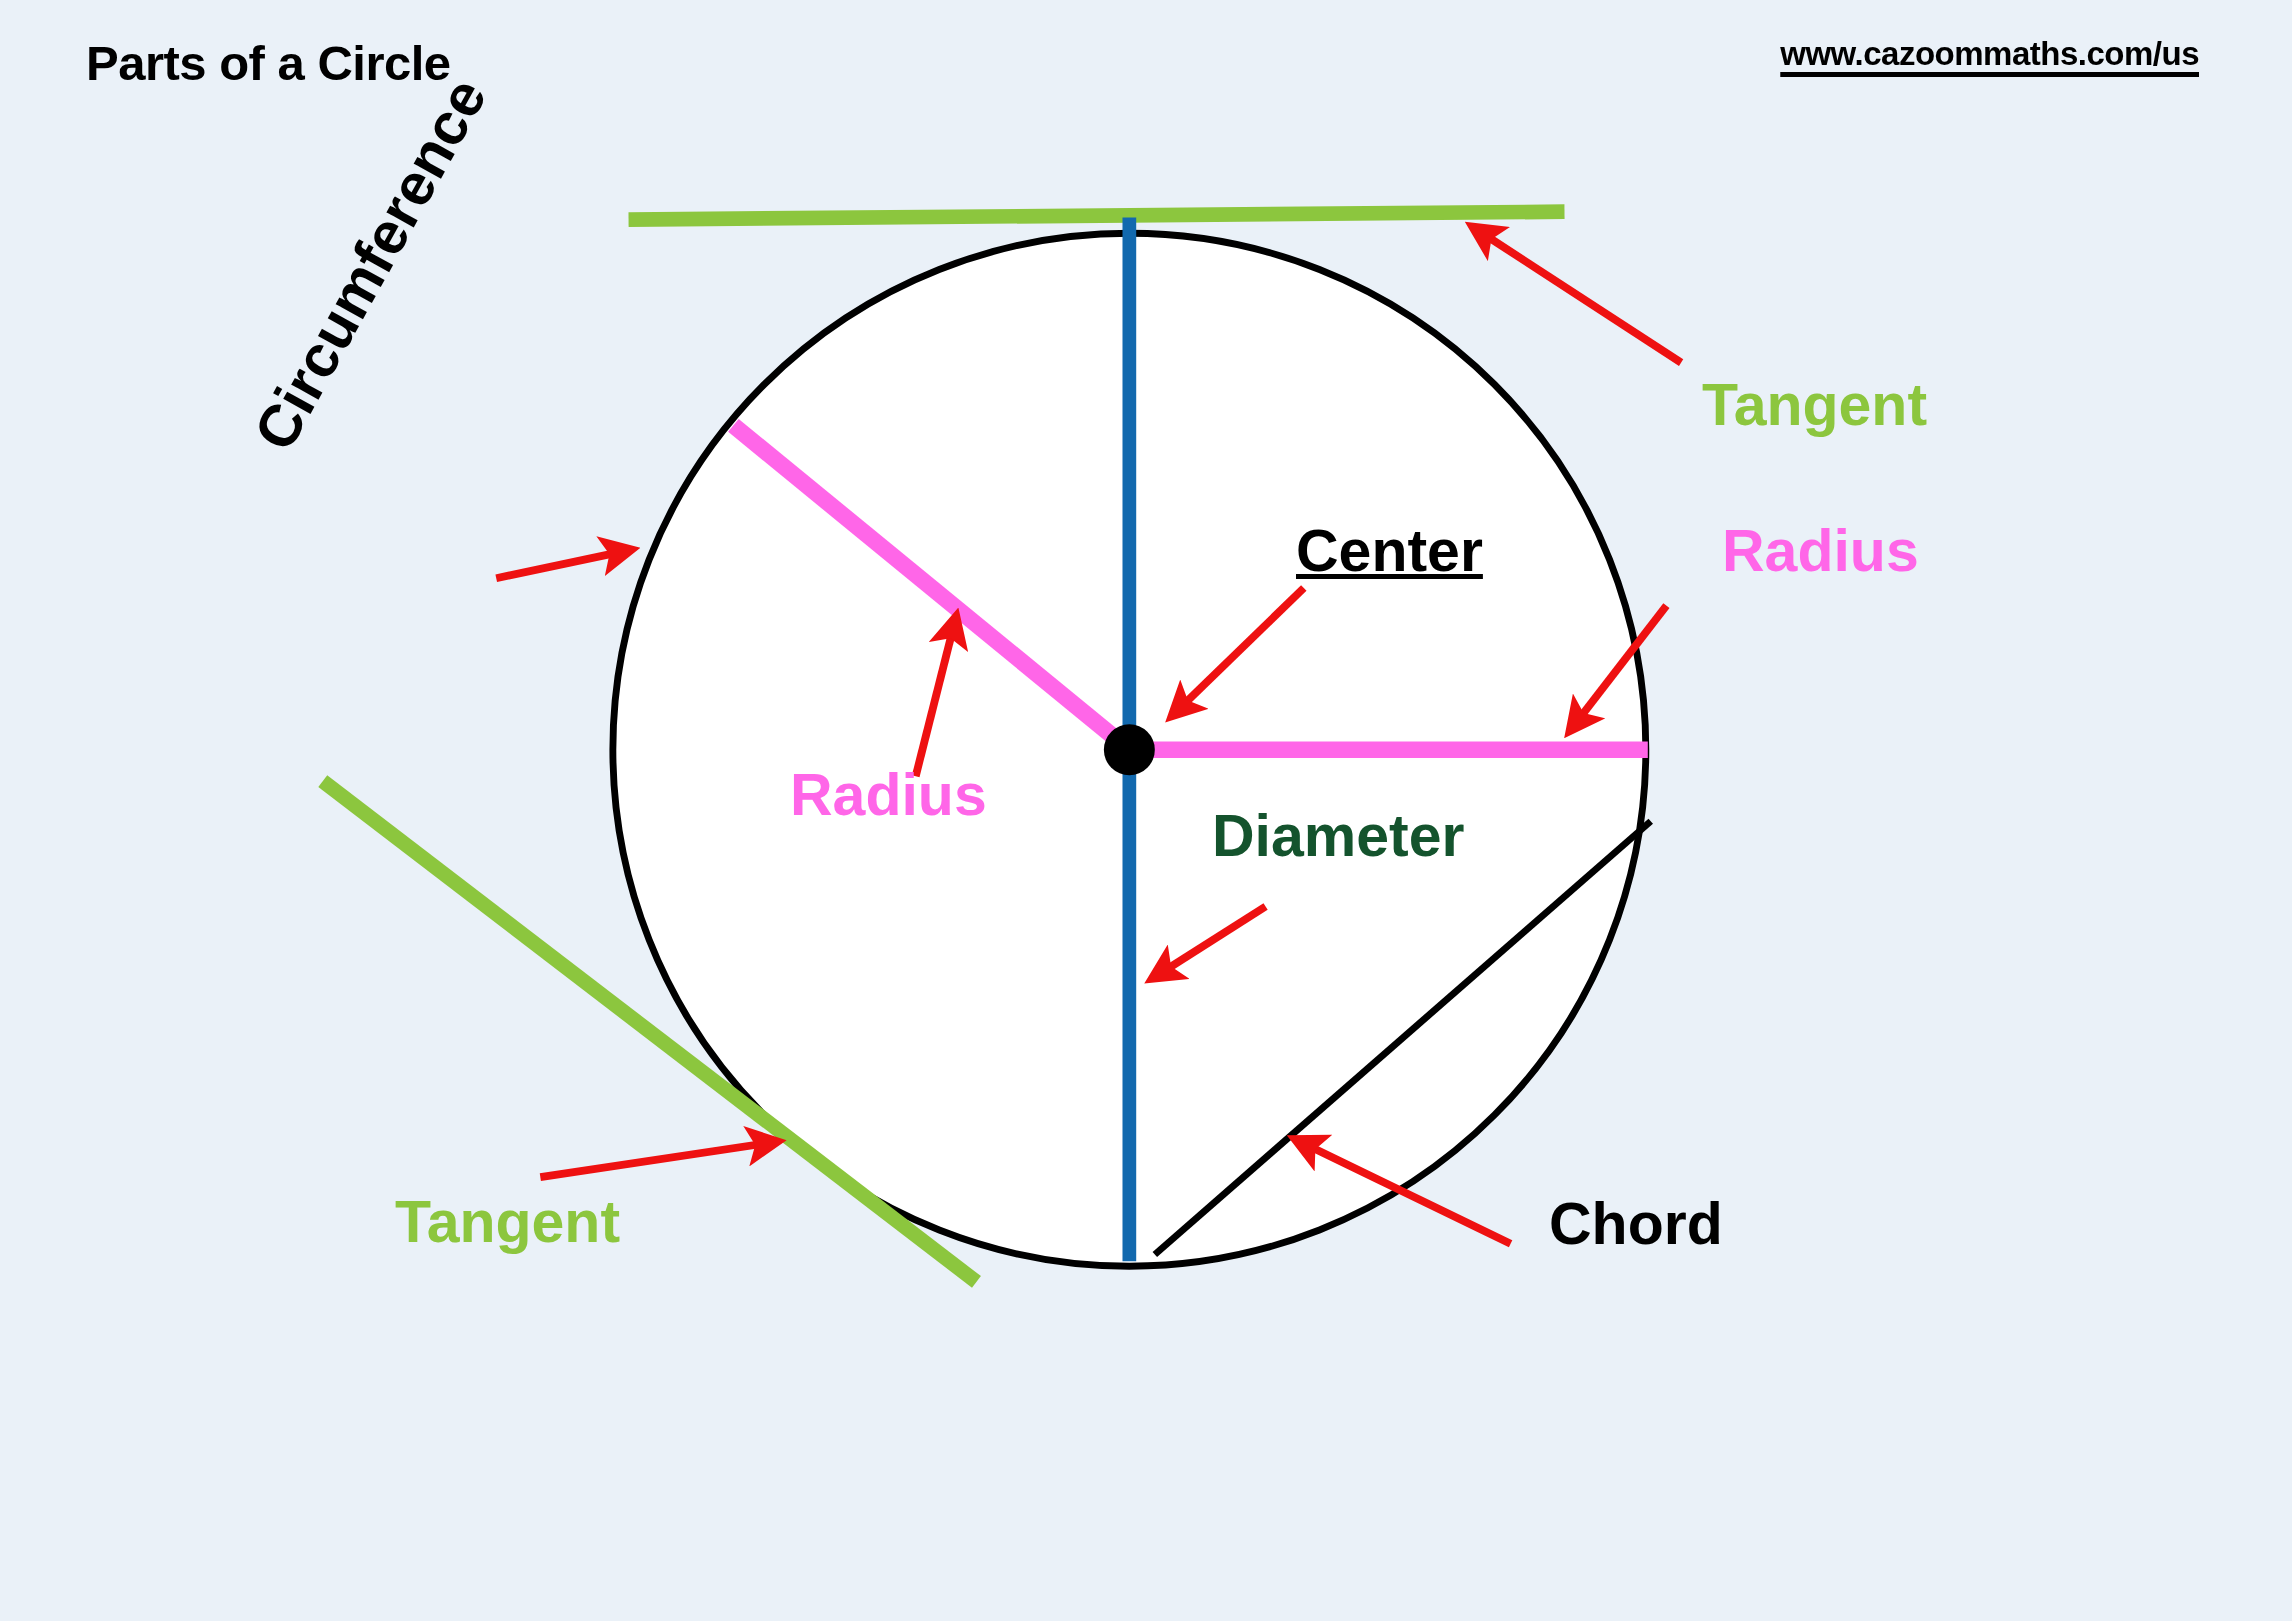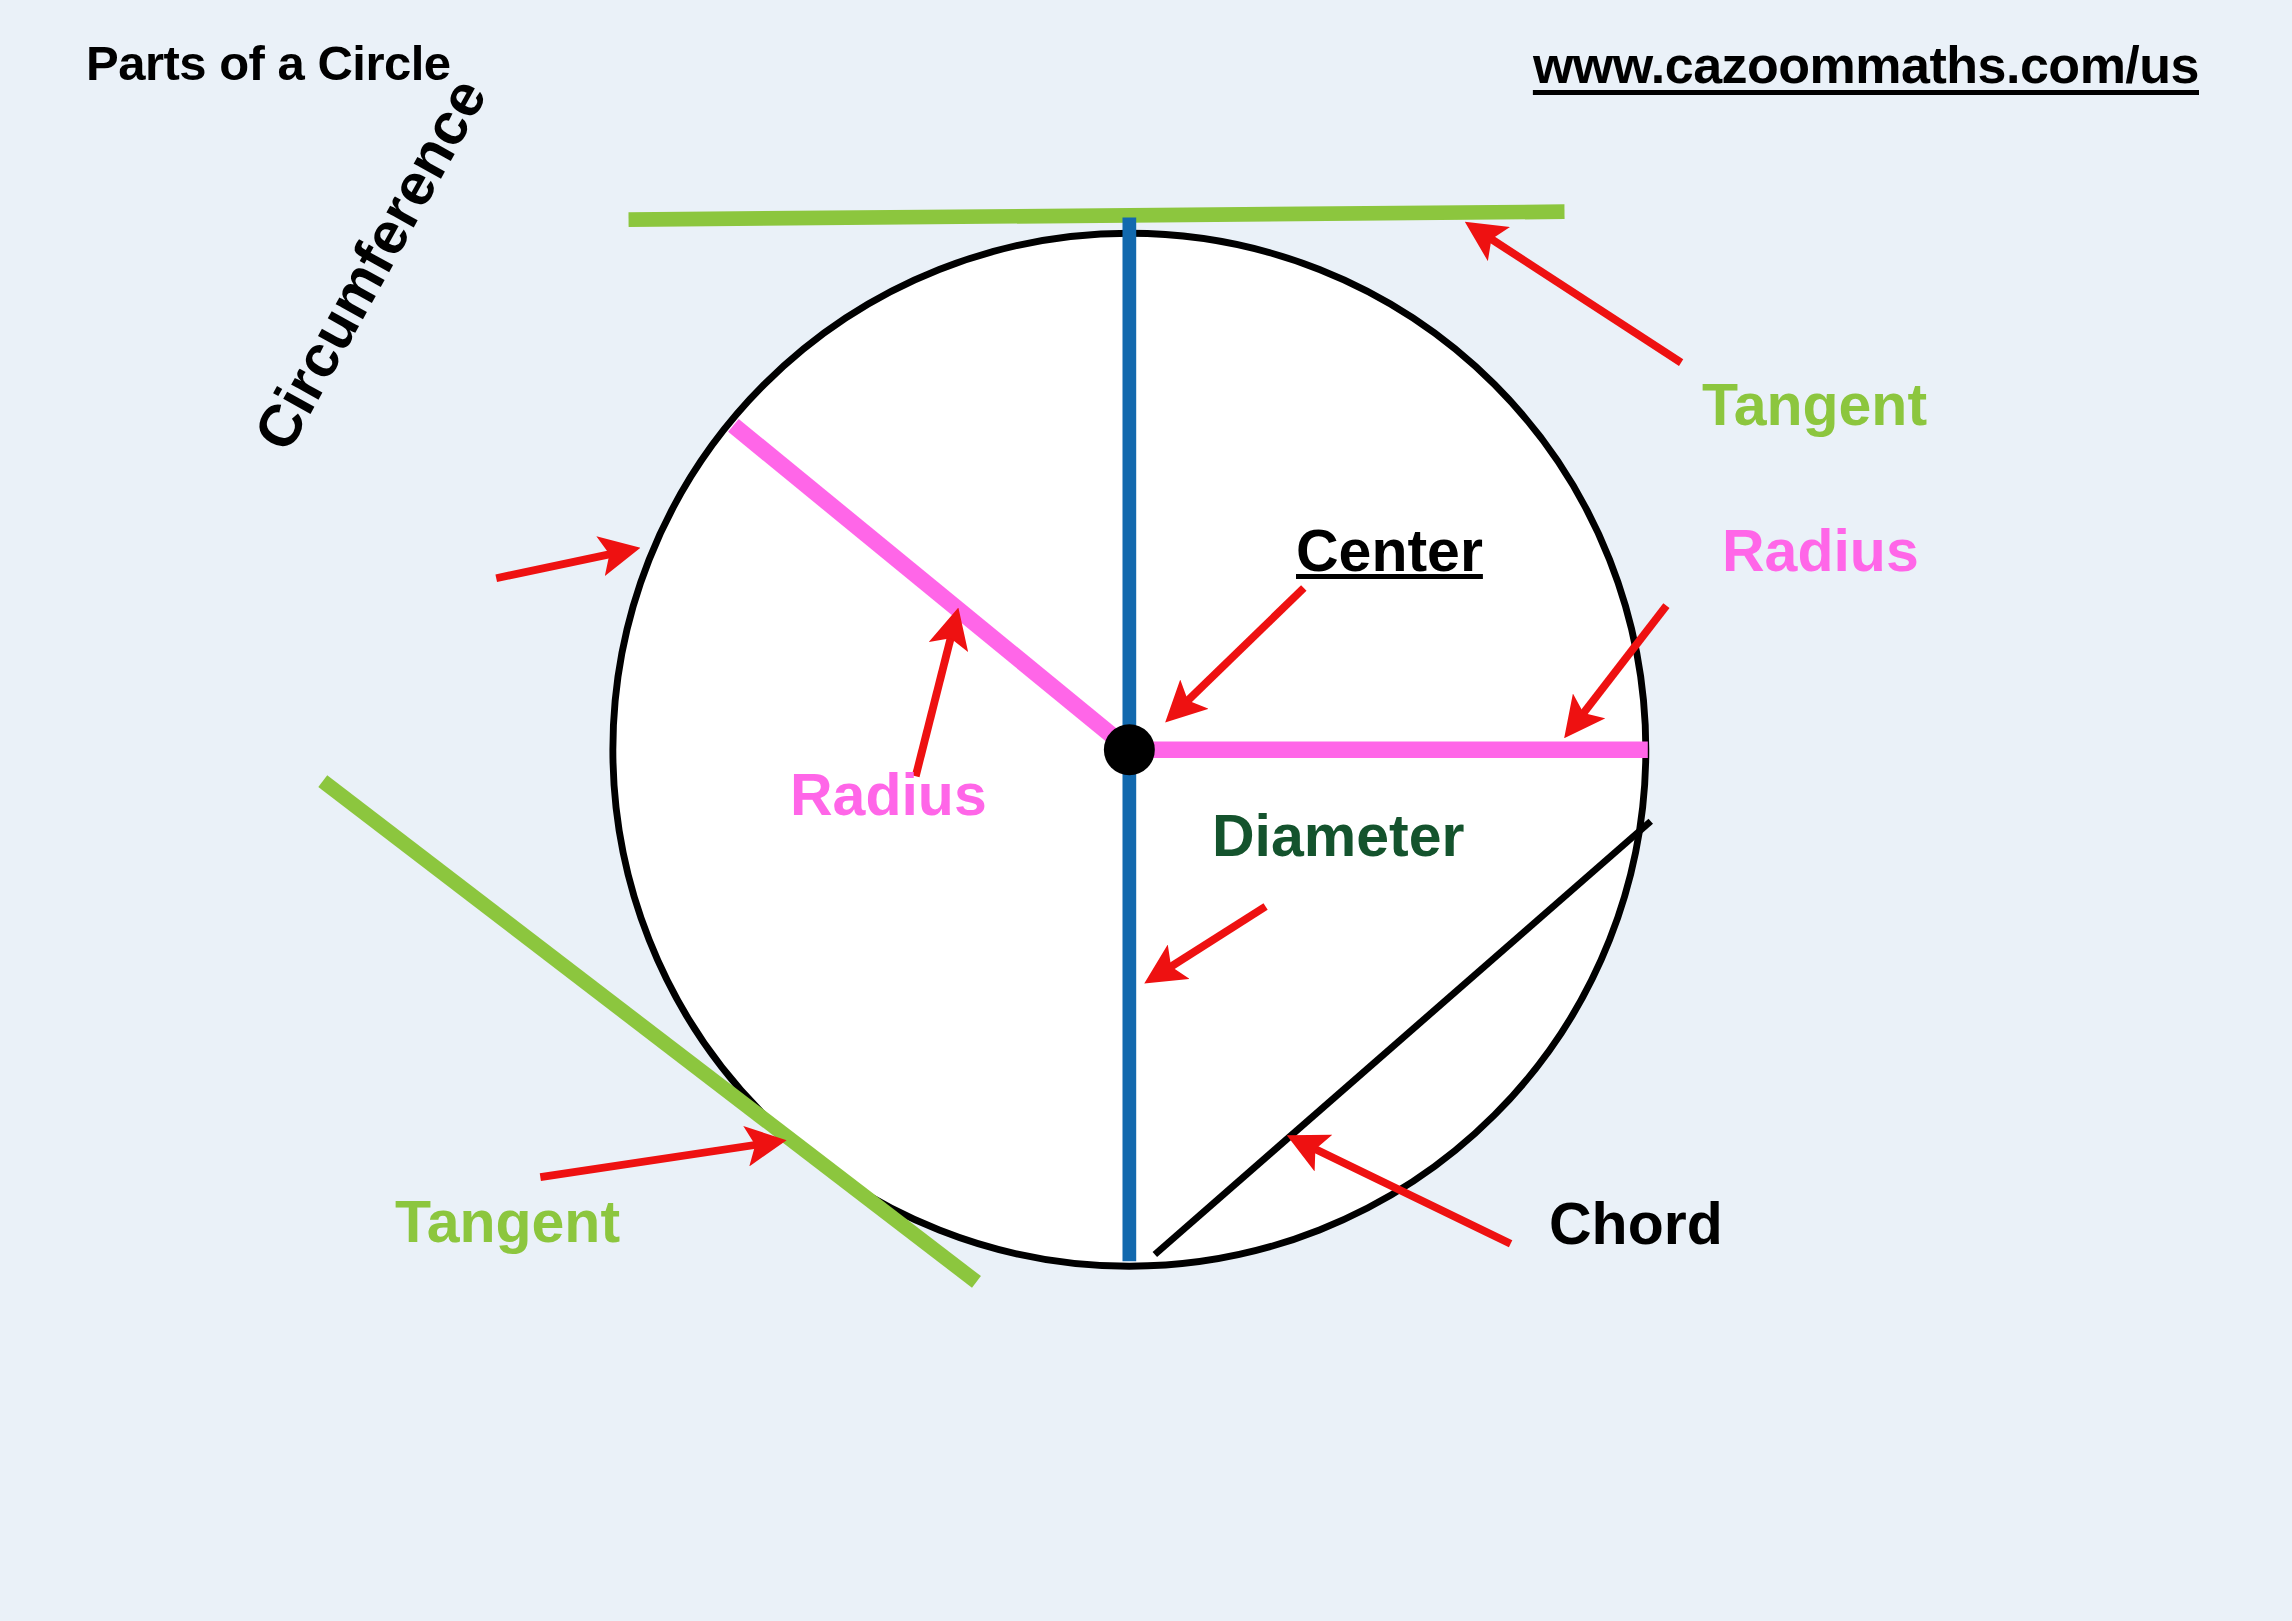--- a/index.html
+++ b/index.html
@@ -35,21 +35,21 @@
     letter-spacing: -0.5px;
   }
   #page-title {
     left: 86px;
     top: 35px;
     font-size: 49px;
   }
   #site-url {
     right: 94px;
     top: 35px;
-    font-size: 52px;
+    font-size: 33px;
     text-decoration: underline;
     text-underline-offset: 6.9px;
     text-decoration-thickness: 4.9px;
   }
   .lbl {
     position: absolute;
     font-weight: bold;
     white-space: nowrap;
     line-height: 1;
   }

